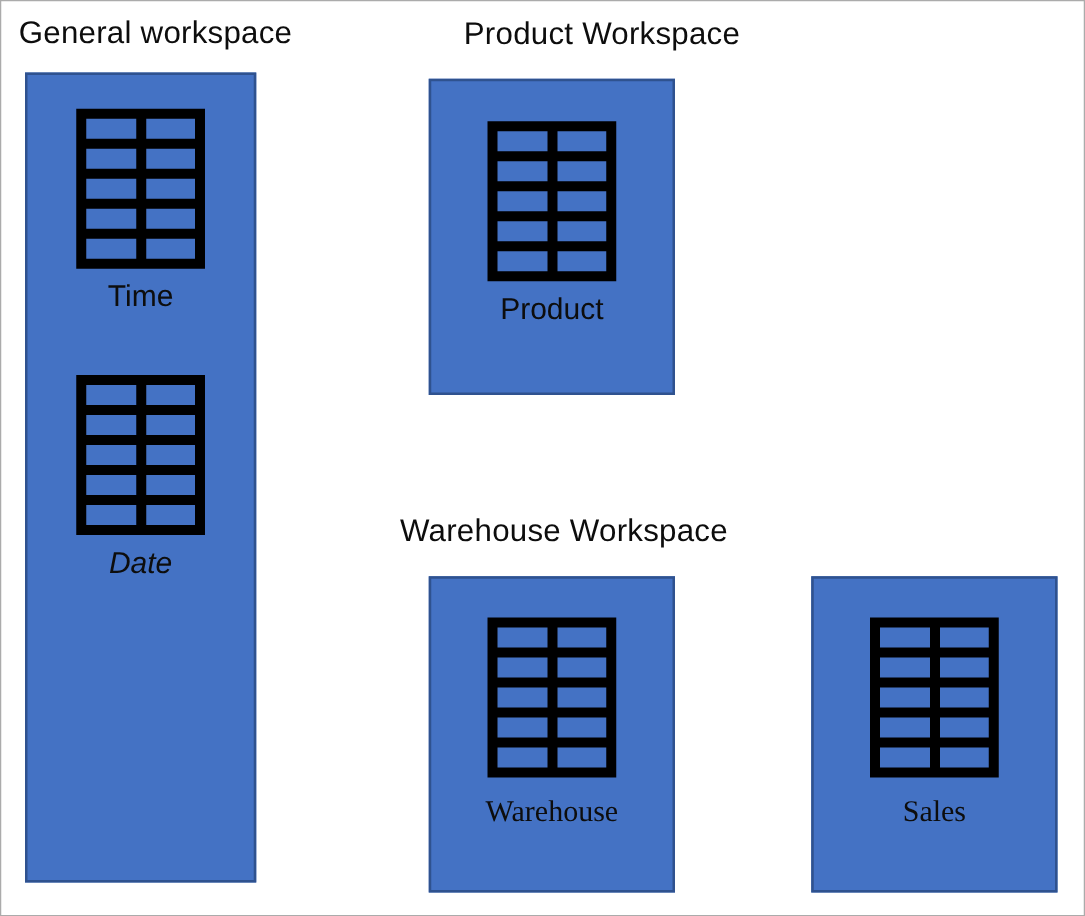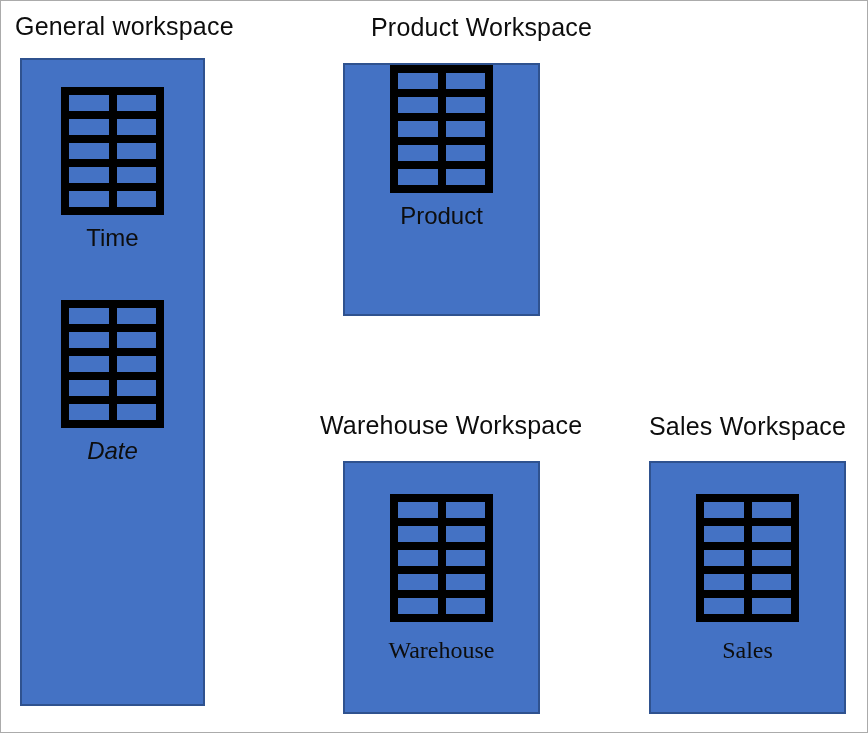--- a/index.html
+++ b/index.html
@@ -69,21 +69,21 @@
   #title-inventory { left: 319px; top: 408px; }
   #title-sales     { left: 648px; top: 409px; }
 
   #ws-general   { left: 19px;  top: 57px;  width: 185px; height: 648px; }
   #ws-product   { left: 342px; top: 62px;  width: 197px; height: 253px; }
   #ws-inventory { left: 342px; top: 460px; width: 197px; height: 253px; }
   #ws-sales     { left: 648px; top: 460px; width: 197px; height: 253px; }
 
   #ws-general .table-item:first-child { margin-top: 27px; }
   #ws-general .table-item + .table-item { margin-top: 36px; font-style: italic; }
-  #ws-product .table-item   { }
+  #ws-product .table-item   { margin-top: 32px; }
   #ws-inventory .table-item { margin-top: 31px; }
   #ws-sales .table-item     { margin-top: 31px; justify-content: flex-end; }
 
   #ws-inventory .table-label, #ws-sales .table-label { margin-top: 13px; font-family: Liberation Serif, serif; }
 </style>
 </head>
 <body>
 
 <div class="canvas">
 
@@ -155,21 +155,20 @@
           <div class="cell"></div>
           <div class="cell"></div>
           <div class="cell"></div>
           <div class="cell"></div>
           <div class="cell"></div>
         </div>
       <div class="table-label">Warehouse</div>
     </div>
   </div>
 
-  <div class="ws-title" id="title-sales">Sales Workspace</div>
 
   <div class="ws-box" id="ws-sales">
     <div class="table-item">
       <div class="table-icon">
           <div class="cell"></div>
           <div class="cell"></div>
           <div class="cell"></div>
           <div class="cell"></div>
           <div class="cell"></div>
           <div class="cell"></div>

